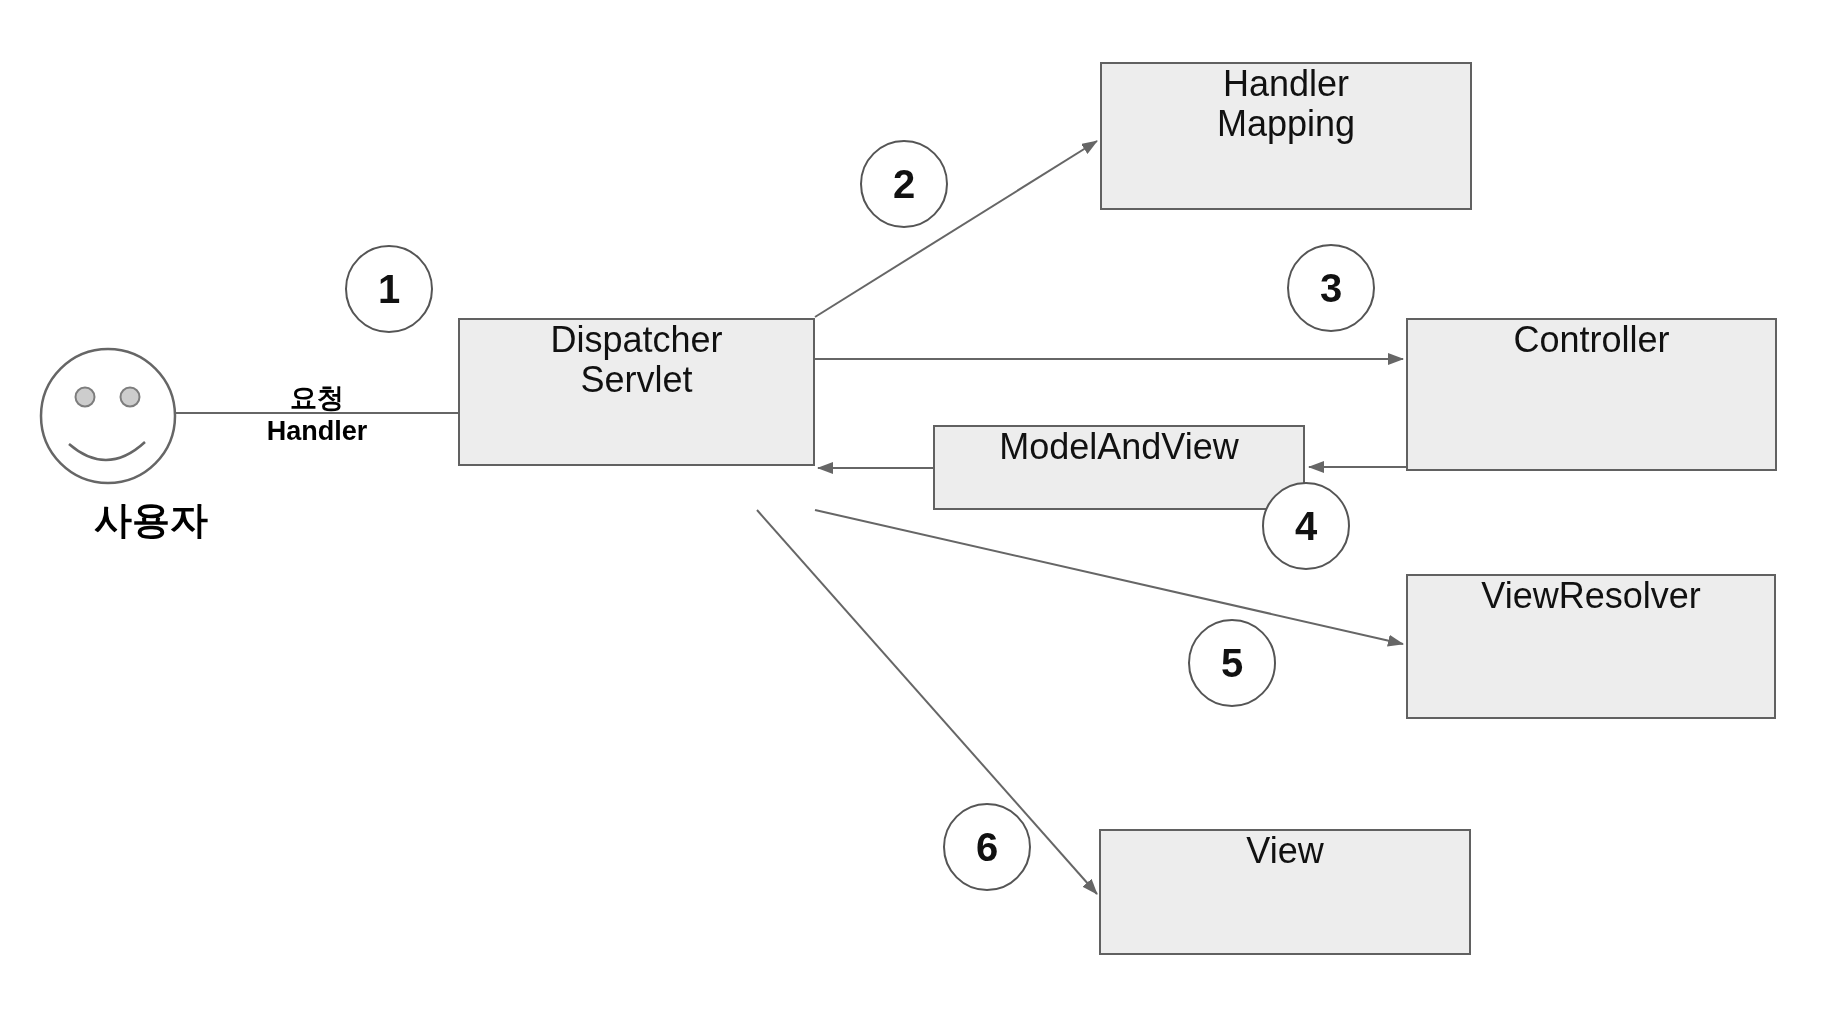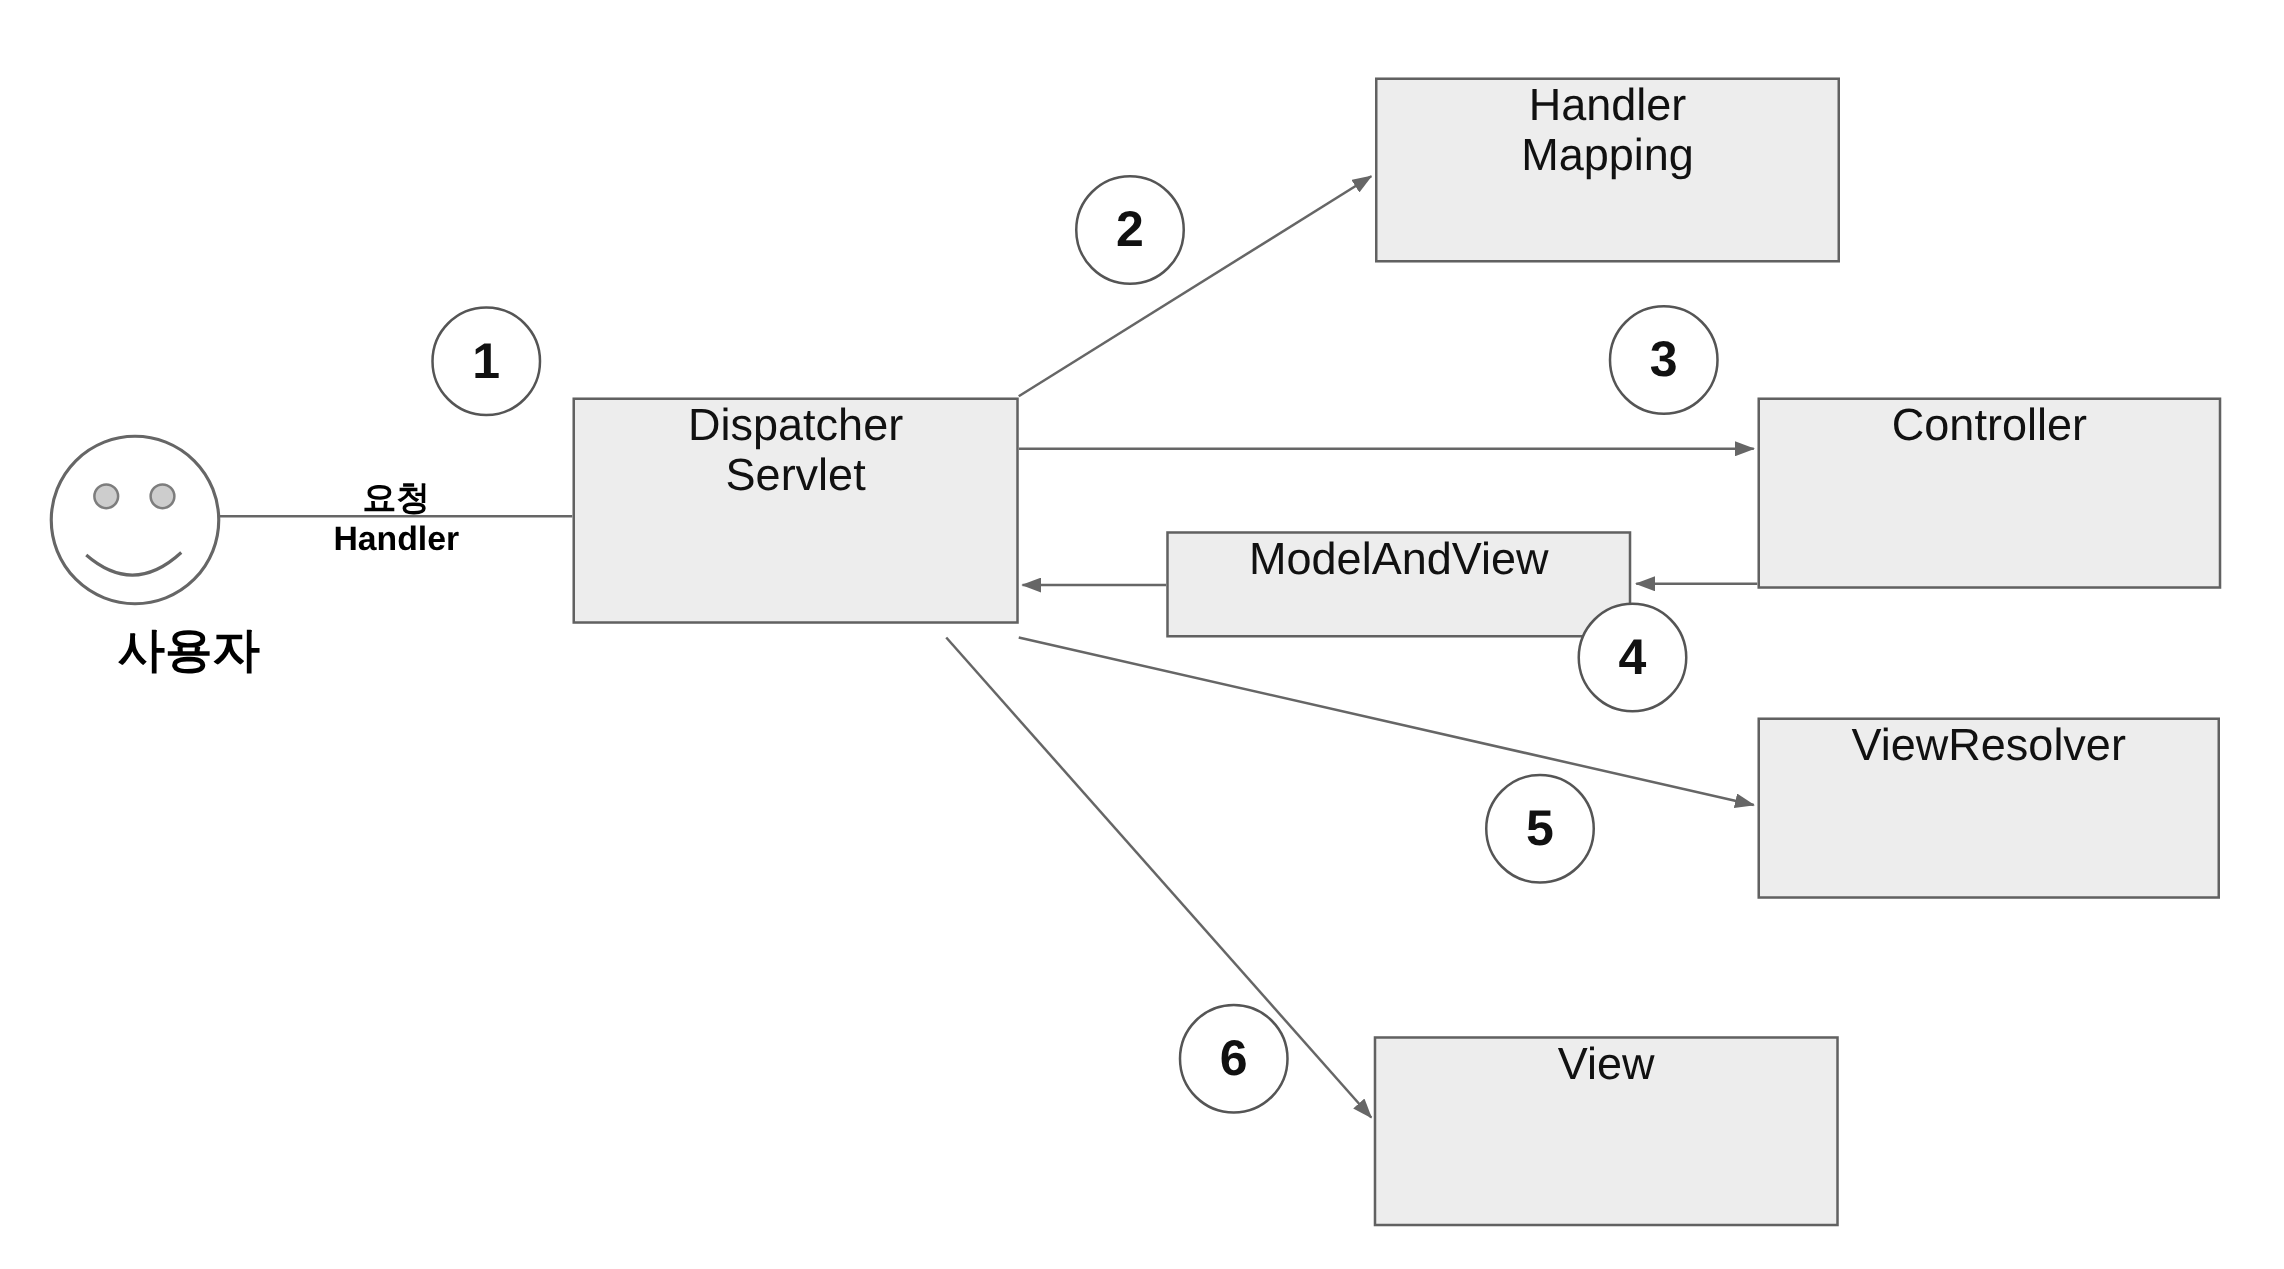--- a/index.html
+++ b/index.html
@@ -89,21 +89,21 @@
 
     <line x1="175" y1="413" x2="458" y2="413" stroke="#666666" stroke-width="2"></line>
     <line x1="815" y1="317" x2="1097" y2="141" stroke="#666666" stroke-width="2" marker-end="url(#arrow)"></line>
     <line x1="815" y1="359" x2="1403" y2="359" stroke="#666666" stroke-width="2" marker-end="url(#arrow)"></line>
     <line x1="1406" y1="467" x2="1309" y2="467" stroke="#666666" stroke-width="2" marker-end="url(#arrow)"></line>
     <line x1="933" y1="468" x2="818" y2="468" stroke="#666666" stroke-width="2" marker-end="url(#arrow)"></line>
     <line x1="815" y1="510" x2="1403" y2="644" stroke="#666666" stroke-width="2" marker-end="url(#arrow)"></line>
     <line x1="757" y1="510" x2="1097" y2="894" stroke="#666666" stroke-width="2" marker-end="url(#arrow)"></line>
   </svg>
 
-  <div class="node" style="left:458px; top:318px; width:357px; height:181px;">
+  <div class="node" style="left:458px; top:318px; width:357px; height:148px;">
     <span class="node-label">Dispatcher
 Servlet</span>
   </div>
 
   <div class="node" style="left:1100px; top:62px; width:372px; height:148px;">
     <span class="node-label">Handler
 Mapping</span>
   </div>
 
   <div class="node" style="left:1406px; top:318px; width:371px; height:153px;">
@@ -111,21 +111,21 @@
   </div>
 
   <div class="node" style="left:933px; top:425px; width:372px; height:85px;">
     <span class="node-label">ModelAndView</span>
   </div>
 
   <div class="node" style="left:1406px; top:574px; width:370px; height:145px;">
     <span class="node-label">ViewResolver</span>
   </div>
 
-  <div class="node" style="left:1099px; top:829px; width:372px; height:152px;">
+  <div class="node" style="left:1099px; top:829px; width:372px; height:126px;">
     <span class="node-label">View</span>
   </div>
 
   <div class="step" style="left:345px; top:245px;">
     <span>1</span>
   </div>
   <div class="step" style="left:860px; top:140px;">
     <span>2</span>
   </div>
   <div class="step" style="left:1287px; top:244px;">

